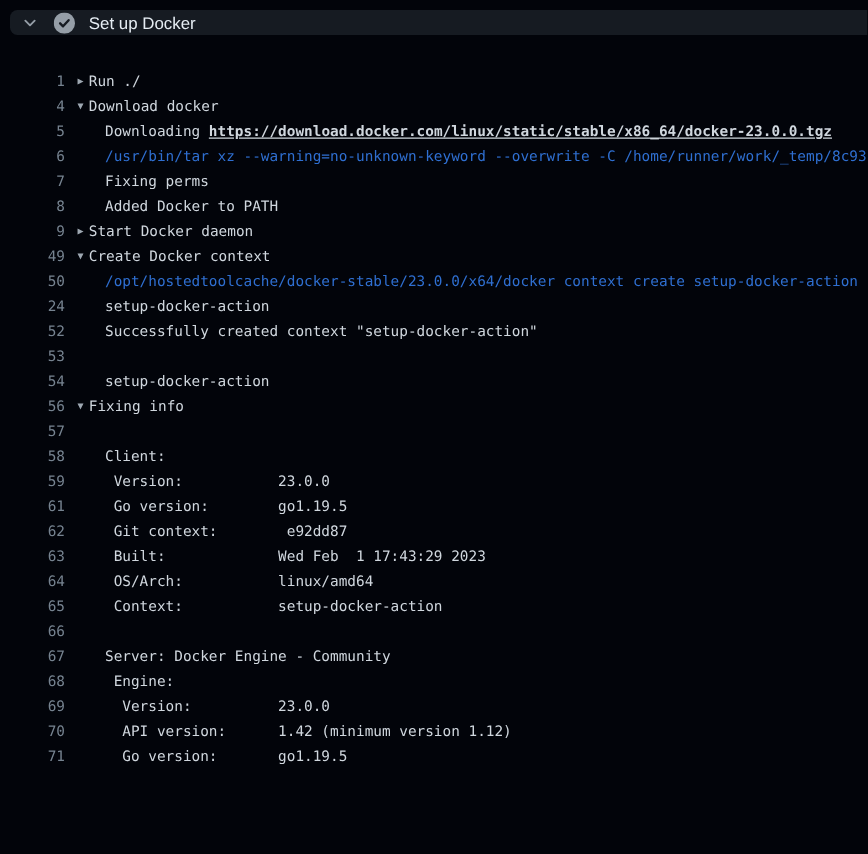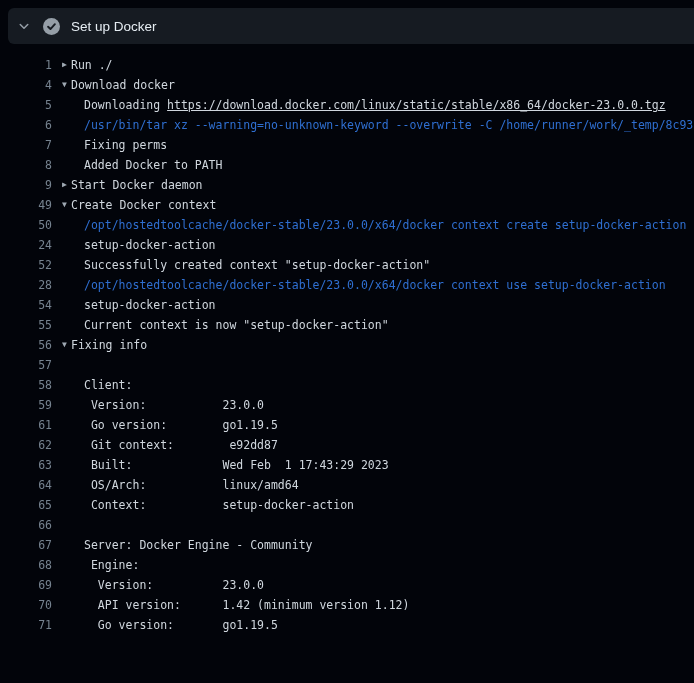--- a/index.html
+++ b/index.html
@@ -14,21 +14,21 @@
   }
   *{box-sizing:border-box;margin:0;padding:0;}
   html,body{width:694px;height:683px;overflow:hidden;}
   body{
     background:var(--page-bg);
     font-family:"Liberation Sans","DejaVu Sans",sans-serif;
     position:relative;
   }
   
   .step-header{
-    position:absolute;top:8px;left:8px;right:0;height:36px;
+    position:absolute;top:8px;left:8px;right:0;height:20px;
     background:var(--header-bg);
     border-radius:6px 0 0 6px;
     display:flex;align-items:center;
     cursor:pointer;
   }
   .chevron{
     width:12px;height:12px;margin-left:10px;
     display:flex;align-items:center;justify-content:center;
     color:var(--icon-fg);flex:none;
   }
@@ -61,21 +61,21 @@
   }
   .mark{
     flex:none;display:inline-block;width:13px;margin-left:6px;
     text-align:center;font-size:8px;line-height:20px;
     color:var(--marker-fg);
   }
   .text{flex:none;white-space:pre;color:var(--text-fg);text-align:right;}
   .row.is-plain .text{padding-left:13px;}
   .row.is-group{cursor:pointer;}
   .seg-command{color:var(--cmd-fg);}
-  .seg-link{color:var(--text-fg);text-decoration:underline;cursor:pointer;}
+  .seg-link{color:var(--text-fg);text-decoration:underline;cursor:pointer;font-weight:bold;}
 </style>
 </head>
 <body>
 
 <div class="step-header">
   <span class="chevron">
     <svg width="12" height="12" viewBox="0 0 16 16" fill="none">
       <path d="M3 6l5 5 5-5" stroke="currentColor" stroke-width="2" stroke-linecap="round" stroke-linejoin="round"></path>
     </svg>
   </span>
@@ -93,23 +93,22 @@
     <div class="row is-group"><span class="num">4</span><span class="mark">▼</span><span class="text"><span class="seg-plain">Download docker</span></span></div>
     <div class="row is-plain"><span class="num">5</span><span class="mark"></span><span class="text"><span class="seg-plain">Downloading </span><span class="seg-link">https://download.docker.com/linux/static/stable/x86_64/docker-23.0.0.tgz</span></span></div>
     <div class="row is-plain"><span class="num">6</span><span class="mark"></span><span class="text"><span class="seg-command">/usr/bin/tar xz --warning=no-unknown-keyword --overwrite -C /home/runner/work/_temp/8c93</span></span></div>
     <div class="row is-plain"><span class="num">7</span><span class="mark"></span><span class="text"><span class="seg-plain">Fixing perms</span></span></div>
     <div class="row is-plain"><span class="num">8</span><span class="mark"></span><span class="text"><span class="seg-plain">Added Docker to PATH</span></span></div>
     <div class="row is-group"><span class="num">9</span><span class="mark">▶</span><span class="text"><span class="seg-plain">Start Docker daemon</span></span></div>
     <div class="row is-group"><span class="num">49</span><span class="mark">▼</span><span class="text"><span class="seg-plain">Create Docker context</span></span></div>
     <div class="row is-plain"><span class="num">50</span><span class="mark"></span><span class="text"><span class="seg-command">/opt/hostedtoolcache/docker-stable/23.0.0/x64/docker context create setup-docker-action</span></span></div>
     <div class="row is-plain"><span class="num">24</span><span class="mark"></span><span class="text"><span class="seg-plain">setup-docker-action</span></span></div>
     <div class="row is-plain"><span class="num">52</span><span class="mark"></span><span class="text"><span class="seg-plain">Successfully created context "setup-docker-action"</span></span></div>
-    <div class="row is-plain"><span class="num">28</span><span class="mark"></span><span class="text"><span class="seg-command">/opt/hostedtoolcache/docker-stable/23.0.0/x64/docker context use setup-docker-action</span></span></div>
+    <div class="row is-plain"><span class="num">53</span><span class="mark"></span></div>
     <div class="row is-plain"><span class="num">54</span><span class="mark"></span><span class="text"><span class="seg-plain">setup-docker-action</span></span></div>
-    <div class="row is-plain"><span class="num">55</span><span class="mark"></span><span class="text"><span class="seg-plain">Current context is now "setup-docker-action"</span></span></div>
     <div class="row is-group"><span class="num">56</span><span class="mark">▼</span><span class="text"><span class="seg-plain">Fixing info</span></span></div>
     <div class="row is-plain"><span class="num">57</span><span class="mark"></span></div>
     <div class="row is-plain"><span class="num">58</span><span class="mark"></span><span class="text"><span class="seg-plain">Client:</span></span></div>
     <div class="row is-plain"><span class="num">59</span><span class="mark"></span><span class="text"><span class="seg-plain"> Version:           23.0.0</span></span></div>
     <div class="row is-plain"><span class="num">61</span><span class="mark"></span><span class="text"><span class="seg-plain"> Go version:        go1.19.5</span></span></div>
     <div class="row is-plain"><span class="num">62</span><span class="mark"></span><span class="text"><span class="seg-plain"> Git context:        e92dd87</span></span></div>
     <div class="row is-plain"><span class="num">63</span><span class="mark"></span><span class="text"><span class="seg-plain"> Built:             Wed Feb  1 17:43:29 2023</span></span></div>
     <div class="row is-plain"><span class="num">64</span><span class="mark"></span><span class="text"><span class="seg-plain"> OS/Arch:           linux/amd64</span></span></div>
     <div class="row is-plain"><span class="num">65</span><span class="mark"></span><span class="text"><span class="seg-plain"> Context:           setup-docker-action</span></span></div>
     <div class="row is-plain"><span class="num">66</span><span class="mark"></span><span class="text"></span></div>

